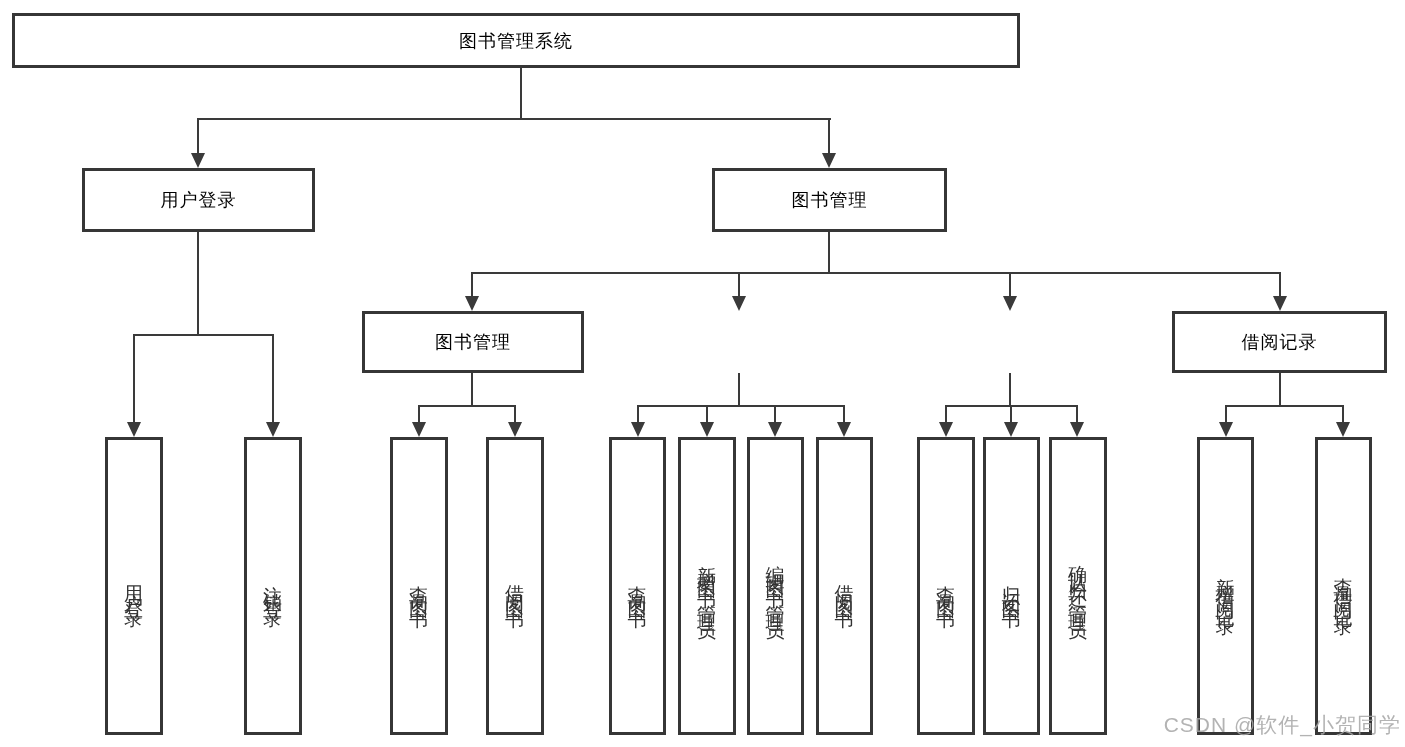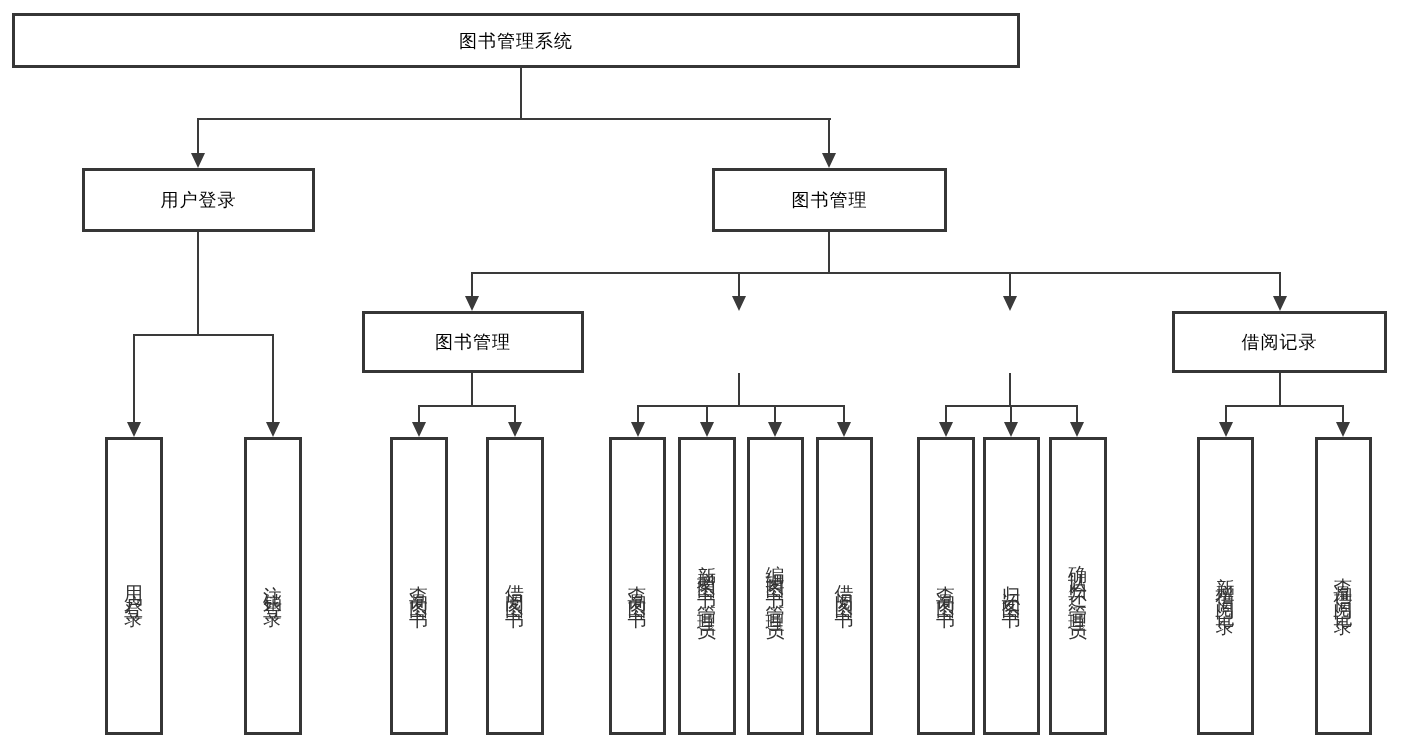--- a/index.html
+++ b/index.html
@@ -173,14 +173,15 @@
     <span class="vlabel">确认归还（管理员）</span>
   </div>
 
   <div class="node" style="left:1197px;top:437px;width:57px;height:298px">
     <span class="vlabel">新增借阅记录</span>
   </div>
   <div class="node" style="left:1315px;top:437px;width:57px;height:298px">
     <span class="vlabel">查询借阅记录</span>
   </div>
 
+  <div class="watermark">CSDN @软件_小贺同学</div>
 
 </div>
 
 </body></html>

